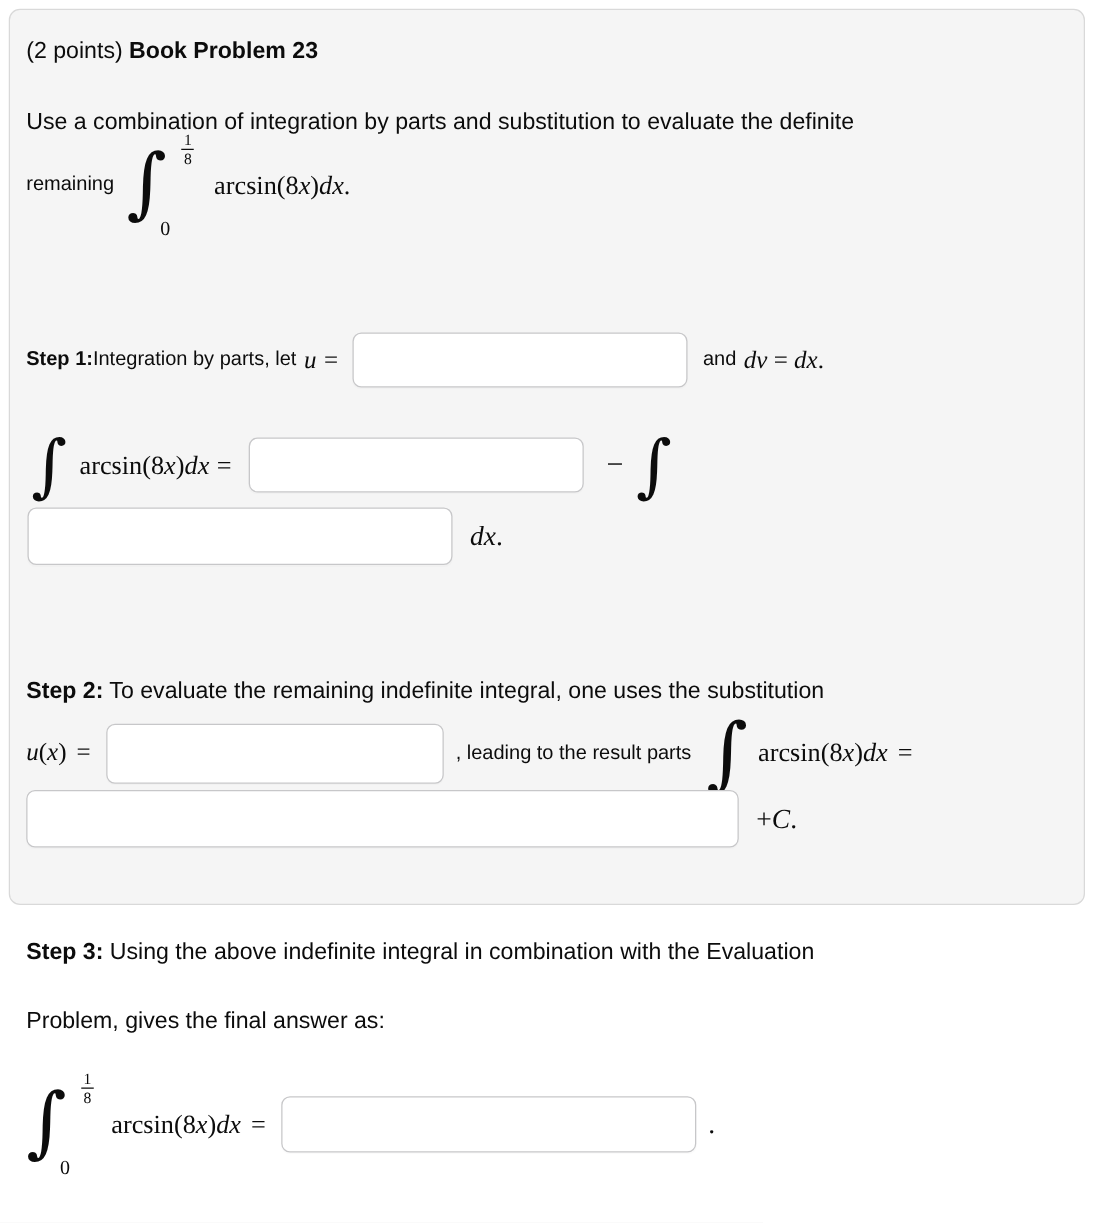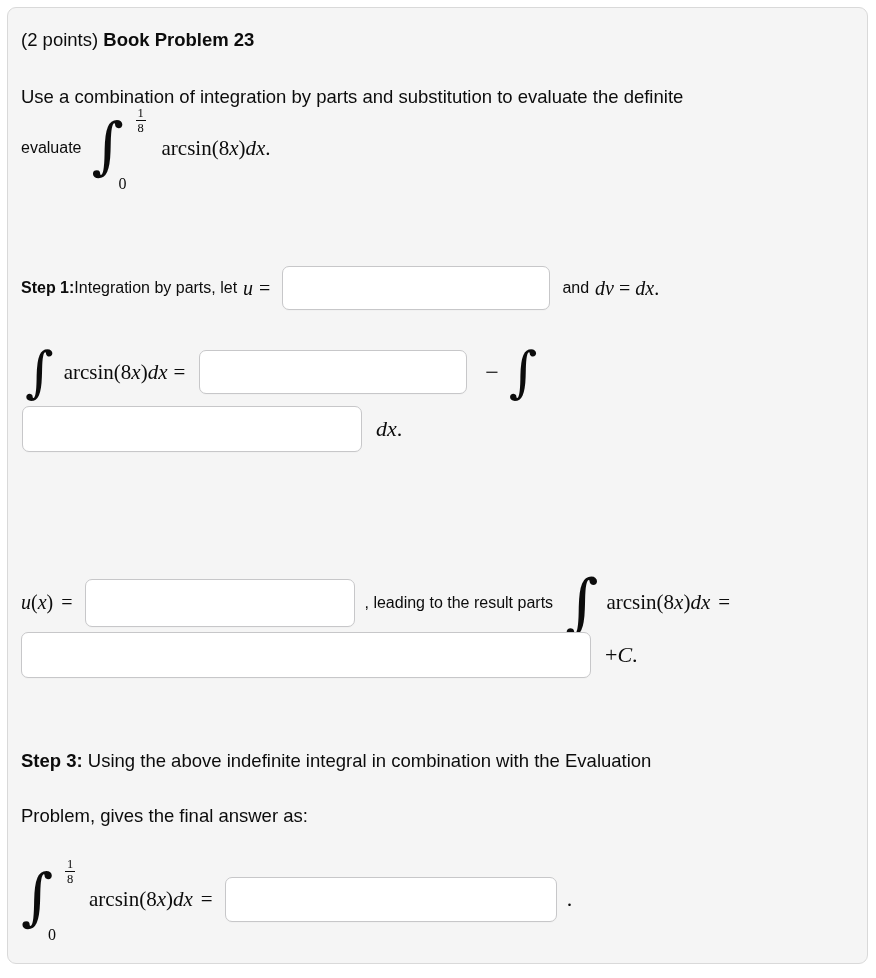--- a/index.html
+++ b/index.html
@@ -15,21 +15,21 @@
   body{
     width:876px;height:978px;
     background:var(--page-bg);
     color:var(--text);
     font-family:"Liberation Sans",sans-serif;
     position:relative;
     overflow:hidden;
   }
   .card{
     position:absolute;left:7px;top:7px;
-    width:861px;height:957px;
+    width:861px;height:717px;
     background:var(--card-bg);
     border:1px solid var(--card-border);
     border-radius:9px;
     padding-left:32px;
   }
   .line{
     position:absolute;left:13px;
     font-size:18.5px;line-height:30px;
     white-space:nowrap;
   }
@@ -93,21 +93,21 @@
 
 <div class="card">
 
   <div class="line" style="top:17px;">
     <span>(2 points)</span><span> </span><span class="b">Book Problem 23</span>
   </div>
 
   <div class="line" style="top:74px;">Use a combination of integration by parts and substitution to evaluate the definite</div>
 
   <div class="row" style="top:94px;height:92px;">
-    <span>evaluate</span>
+    <span>remaining</span>
     <span class="int-limits ml10">
       <span class="iglyph">∫</span>
       <span class="lim-top">
         <span class="frac">
           <span>1</span>
           <span class="fbar"></span>
           <span>8</span>
         </span>
       </span>
       <span class="lim-bot">0</span>
@@ -155,20 +155,23 @@
   </div>
 
   <div class="row" style="top:396px;height:50px;left:14px;">
     <input class="ans" style="width: 340px; height: 46px;" type="text" value="">
     <span class="expr m22 ml14">
       <span class="it">dx</span>
         <span class="rm">.</span>
     </span>
   </div>
 
+  <div class="line" style="top:529px;">
+    <span class="b">Step 2:</span><span> To evaluate the remaining indefinite integral, one uses the substitution</span>
+  </div>
 
   <div class="row" style="top:552px;height:85px;">
     <span class="expr m20">
       <span class="it">u</span>
         <span class="rm">(</span>
         <span class="it">x</span>
         <span class="rm">)</span>
         <span class="rm ml8">=</span>
     </span>
     <input class="ans ml12" style="width: 270px; height: 48px;" type="text" value="">

